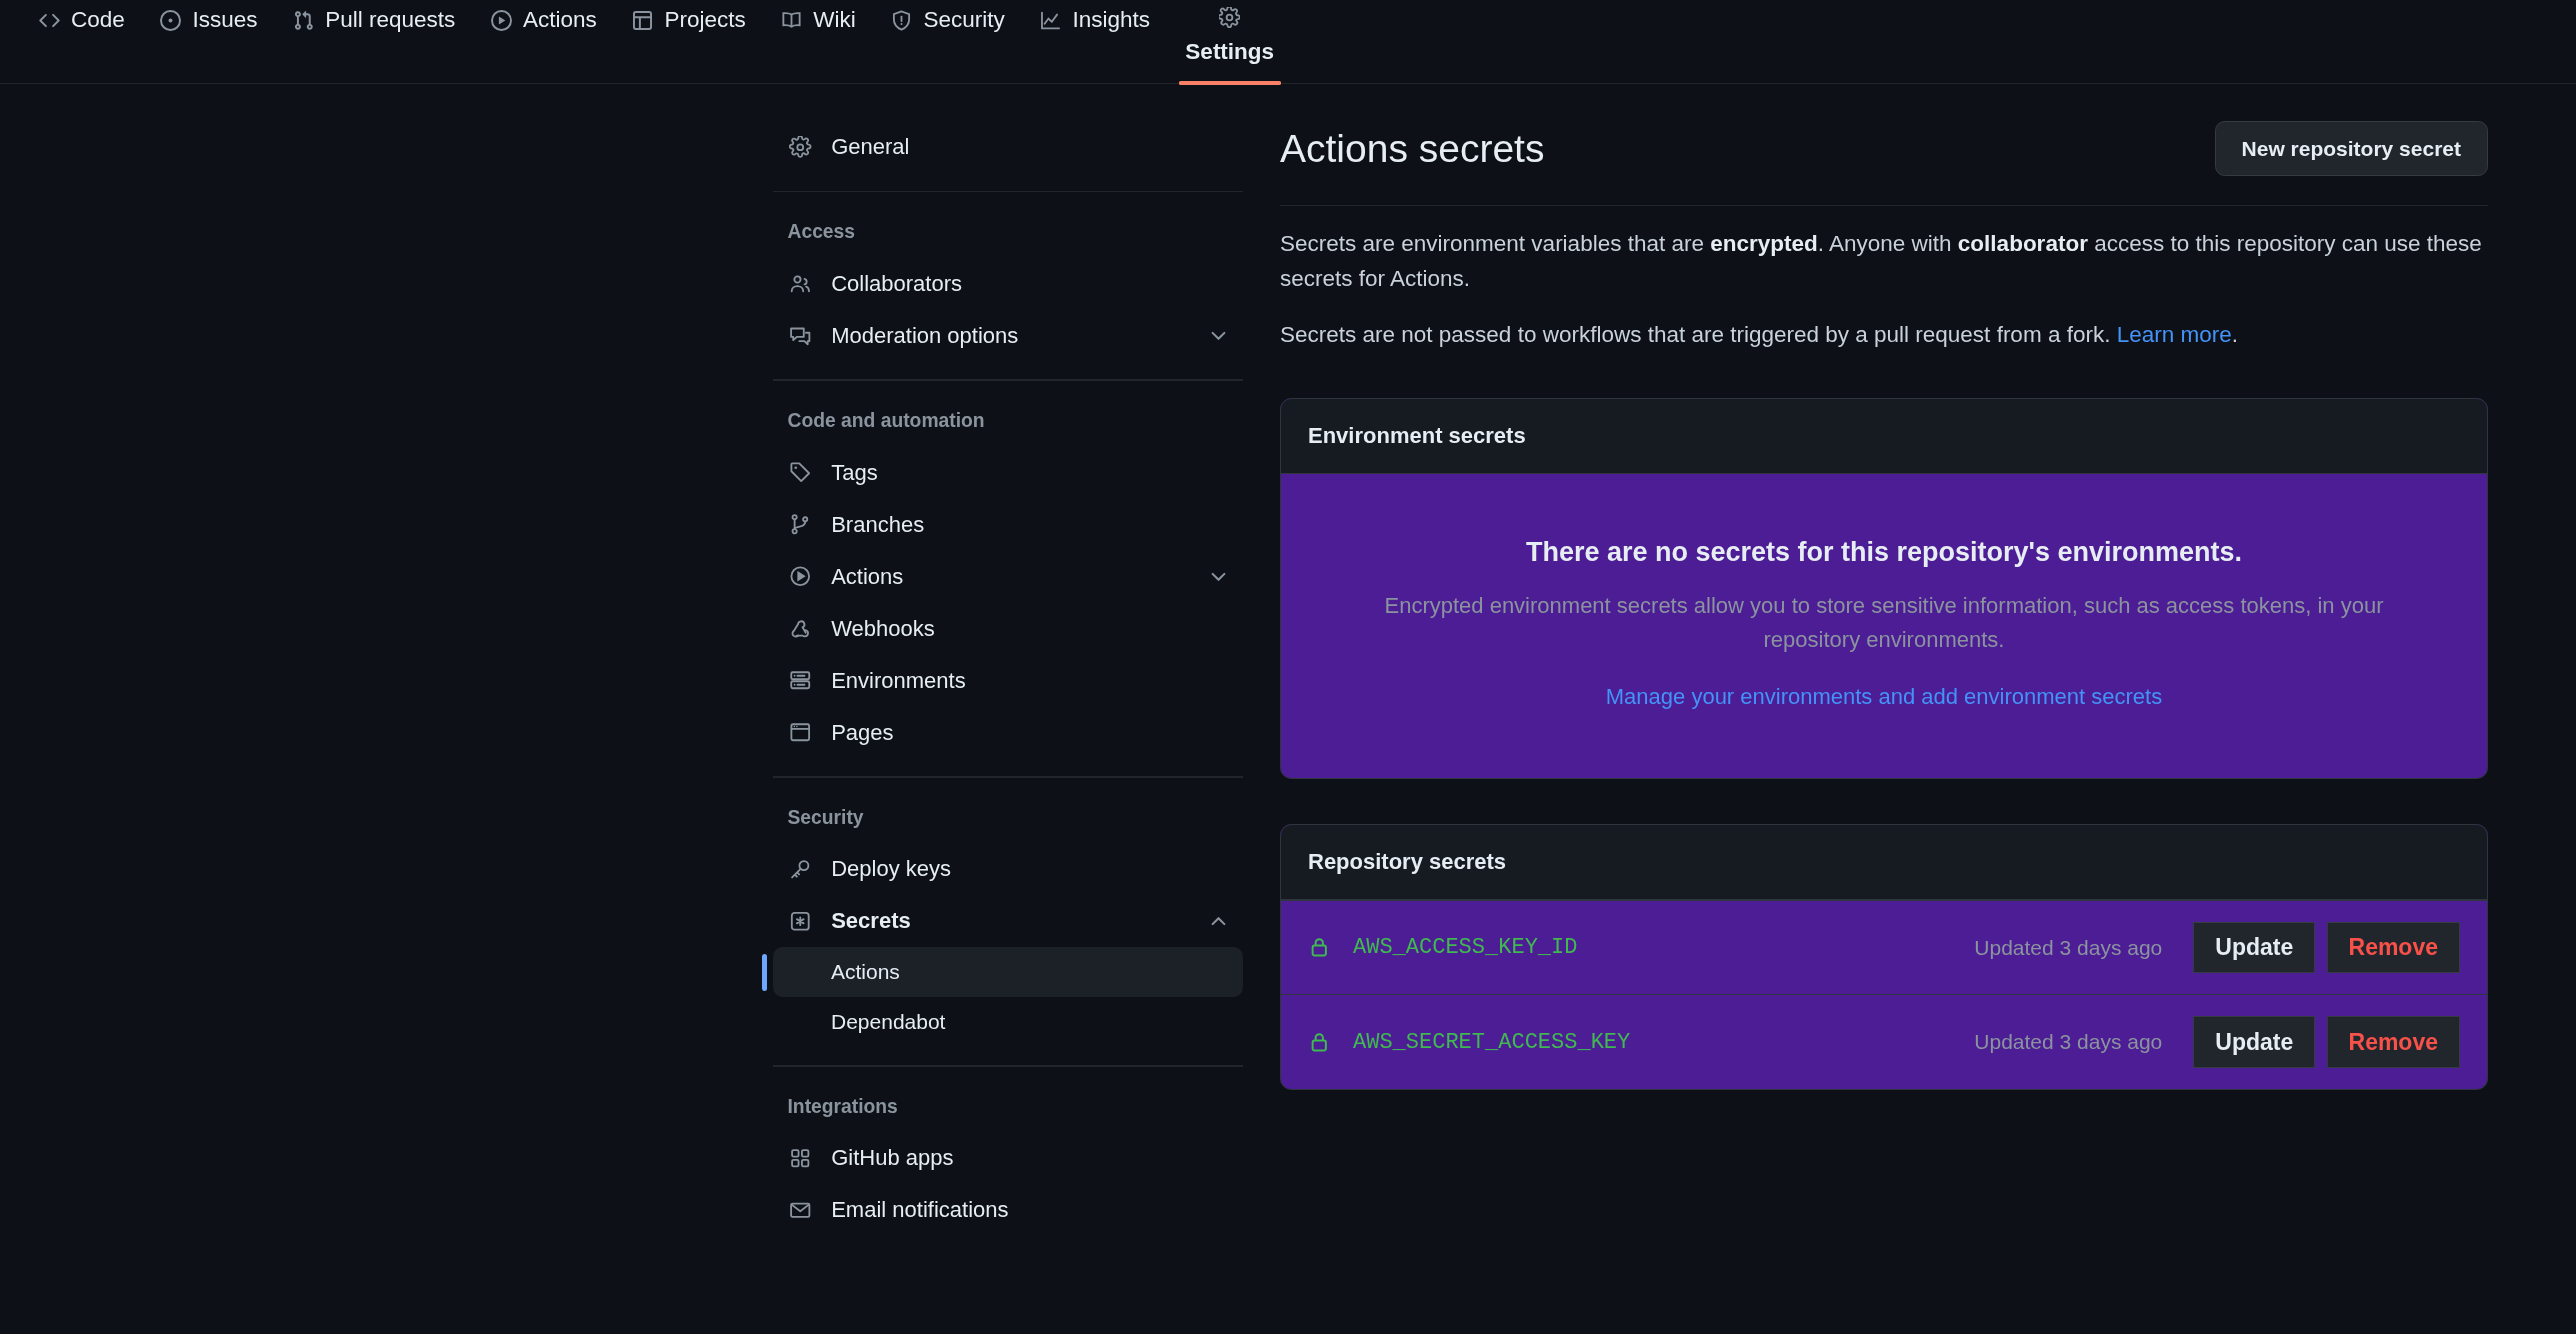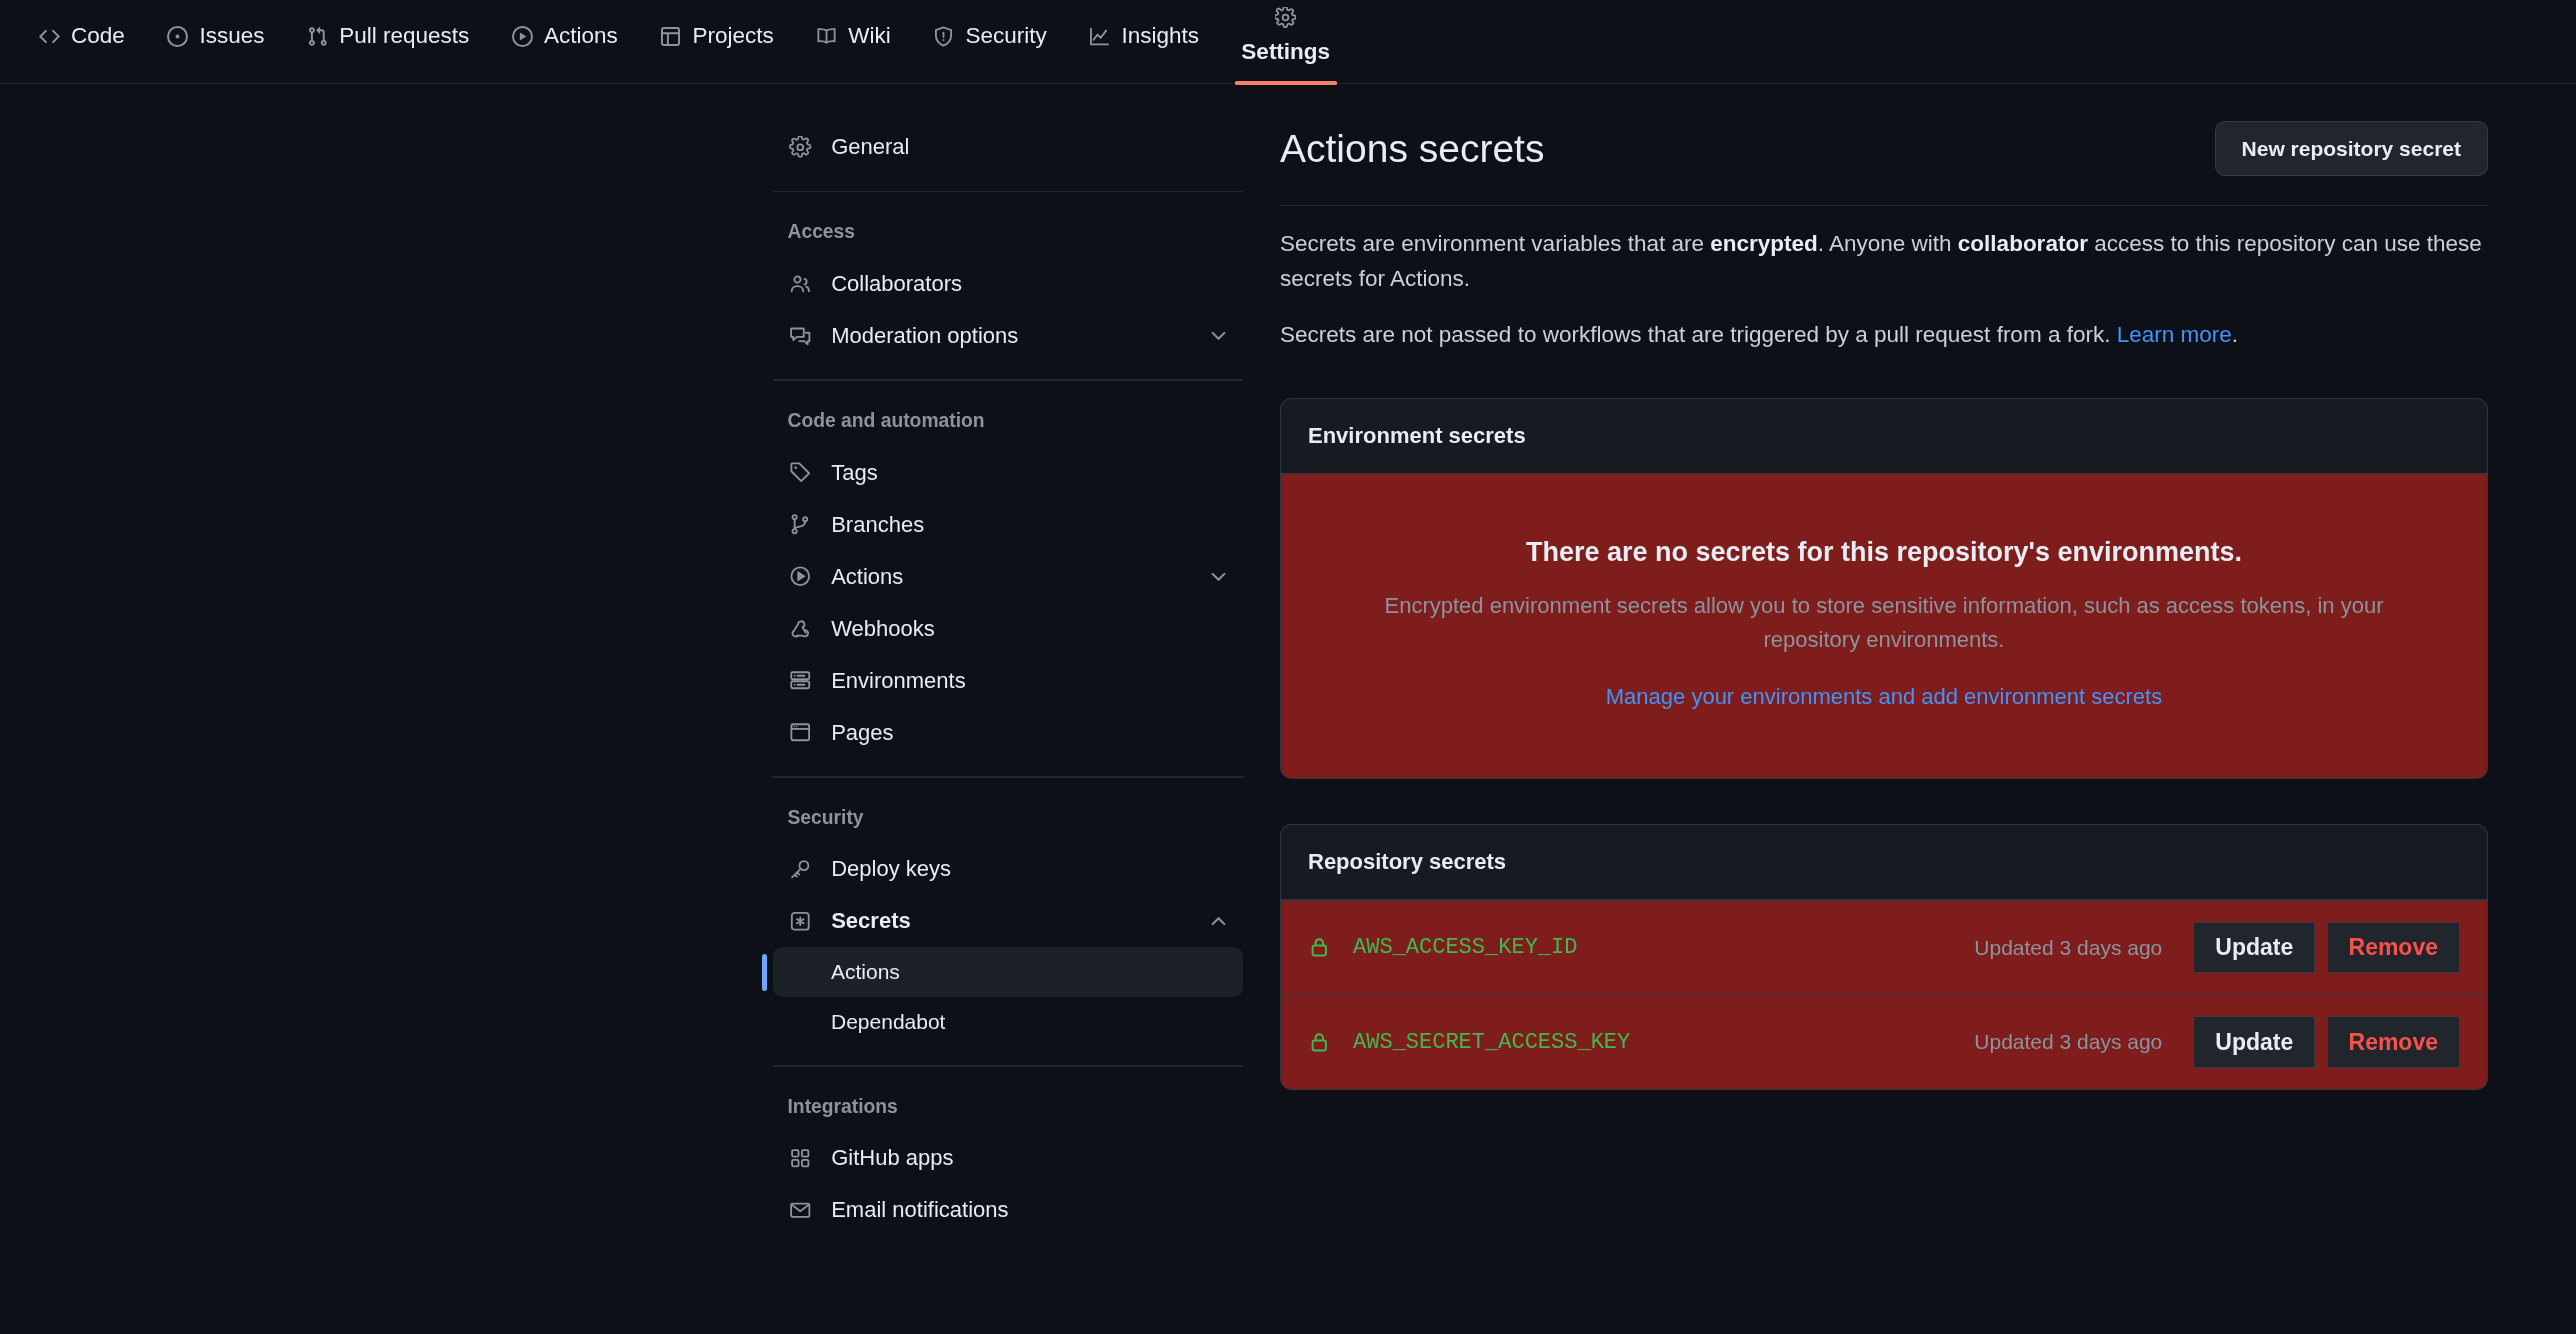--- a/index.html
+++ b/index.html
@@ -13,21 +13,21 @@
 
   
   .topnav {
     height: 84px;
     border-bottom: 1.6px solid #21262d;
     display: flex;
     align-items: flex-end;
     padding: 0 21px;
     position: relative;
   }
-  .nav-items { display: flex; align-items: center; gap: 7px; }
+  .nav-items { display: flex; align-items: flex-start; gap: 0; }
   .nav-item {
     display: flex; align-items: center; gap: 11.3px;
     padding: 0 17.7px 17.7px 17.7px;
     position: relative;
     color: #e6edf3;
     font-size: 22.5px;
     cursor: pointer;
     white-space: nowrap;
   }
   .nav-item .ico { display: flex; align-items: center; color: #8b949e; }
@@ -126,21 +126,21 @@
   .desc + .desc { margin-top: 21px; }
   .desc b { font-weight: bold; color: #e6edf3; }
   .lnk { color: #4493f8; text-decoration: none; cursor: pointer; }
 
   
   .panel {
     margin-top: 45px;
     border: 1.6px solid #30363d;
     border-radius: 11.3px;
     overflow: hidden;
-    background: #7f1d1d;
+    background: #4c1d95;
   }
   .panel-head {
     background: #161b22;
     padding: 24px 27px;
     font-size: 22px;
     font-weight: bold;
     color: #e6edf3;
     border-bottom: 1.6px solid #30363d;
   }
   .empty {

